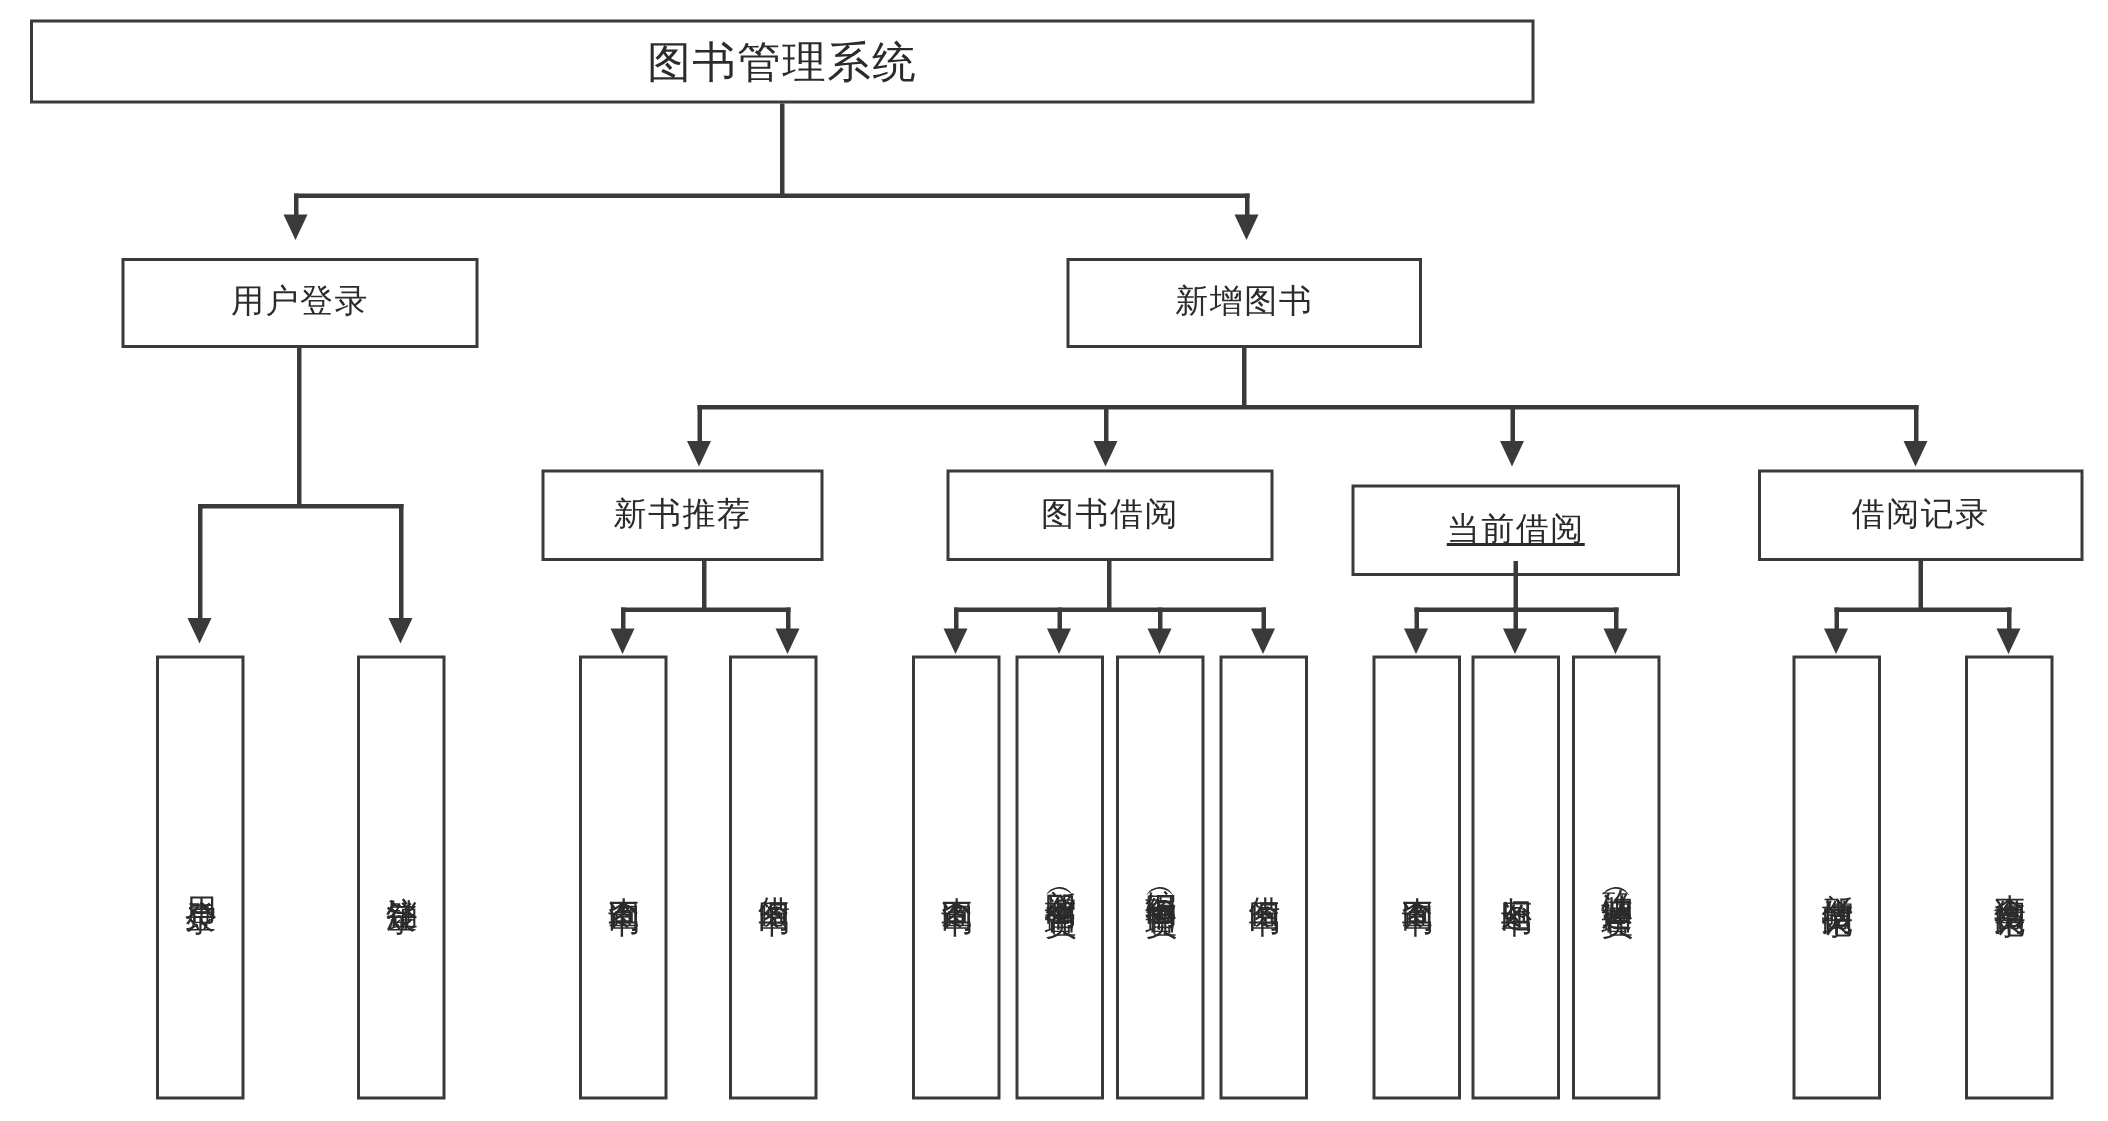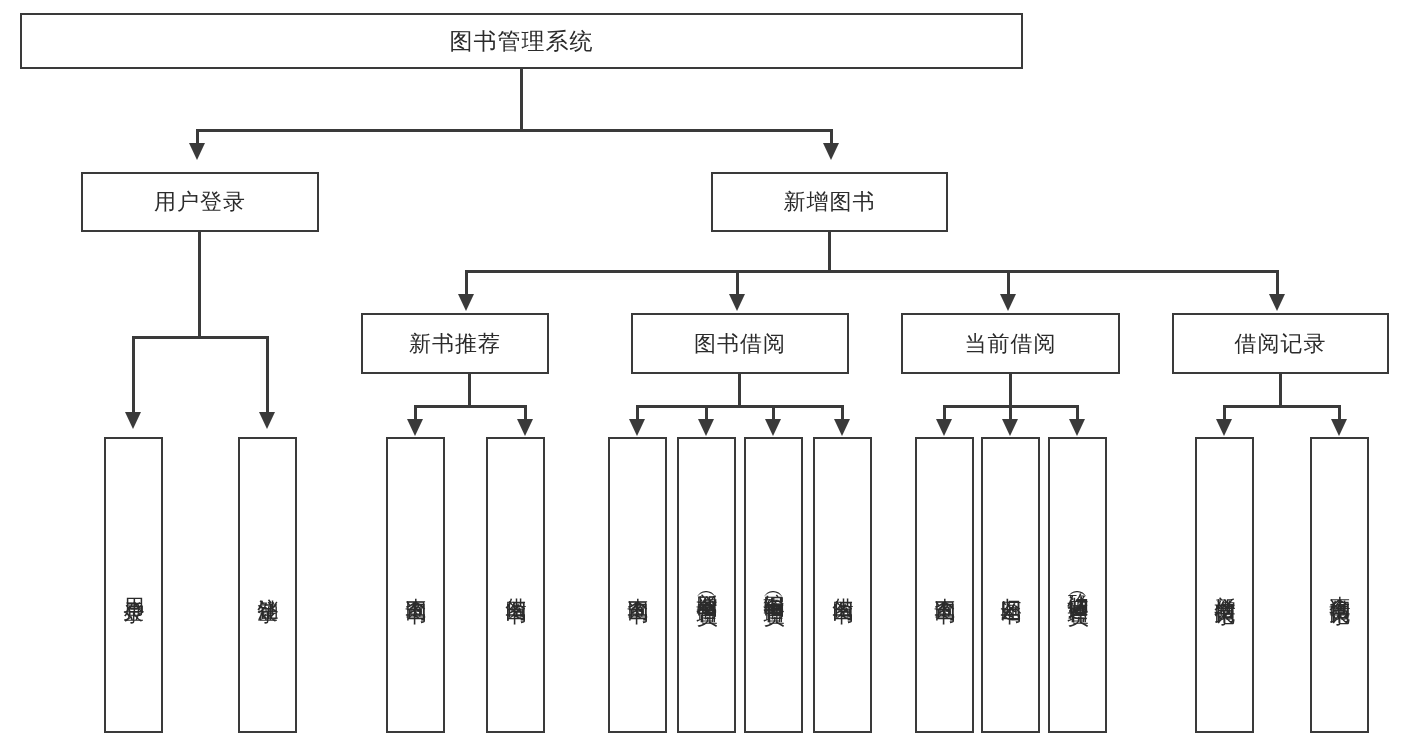--- a/index.html
+++ b/index.html
@@ -26,21 +26,21 @@
     color:#2b2b2b;
     text-align:center;
     line-height:1.05;
   }
   .node.h{
     font-size:22px;
     letter-spacing:1px;
     white-space:nowrap;
   }
   .node.root{
-    font-size:23px;
+    font-size:29px;
   }
   
   .node.v{
     font-size:21px;
     letter-spacing:2px;
     writing-mode:vertical-rl;
     text-orientation:upright;
     align-items:center;
     justify-content:center;
     padding:4px 0;
@@ -120,21 +120,21 @@
   <div class="arrow" style="left:1000px;top:294px;"></div>
   <div class="ln lnv" style="left:1276px;top:270px;width:3px;height:28px;"></div>
   <div class="arrow" style="left:1269px;top:294px;"></div>
 
   <div class="node h" style="left:361px;top:313px;width:188px;height:61px;">
     <span>新书推荐</span>
   </div>
   <div class="node h" style="left:631px;top:313px;width:218px;height:61px;">
     <span>图书借阅</span>
   </div>
-  <div class="node h" style="left:901px;top:313px;width:219px;height:61px;">
+  <div class="node h" style="left:901px;top:323px;width:219px;height:61px;text-decoration:underline;">
     <span>当前借阅</span>
   </div>
   <div class="node h" style="left:1172px;top:313px;width:217px;height:61px;">
     <span>借阅记录</span>
   </div>
 
   <div class="ln lnv" style="left:468px;top:374px;width:3px;height:33px;"></div>
   <div class="ln lnh" style="left:414px;top:405px;width:113px;height:3px;"></div>
   <div class="ln lnv" style="left:414px;top:405px;width:3px;height:18px;"></div>
   <div class="arrow" style="left:407px;top:419px;"></div>

